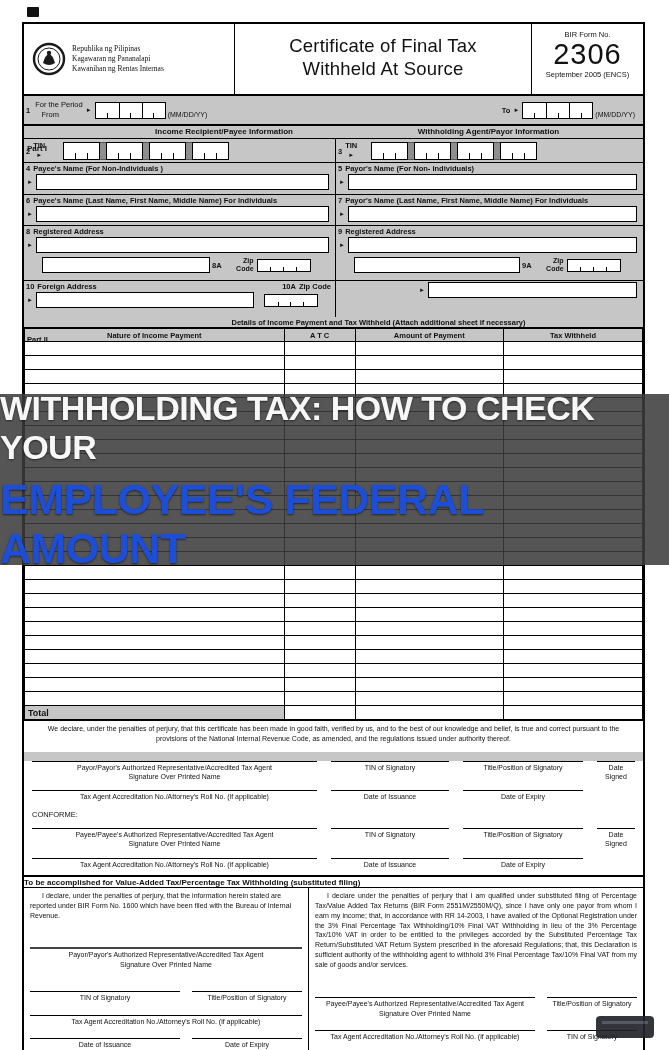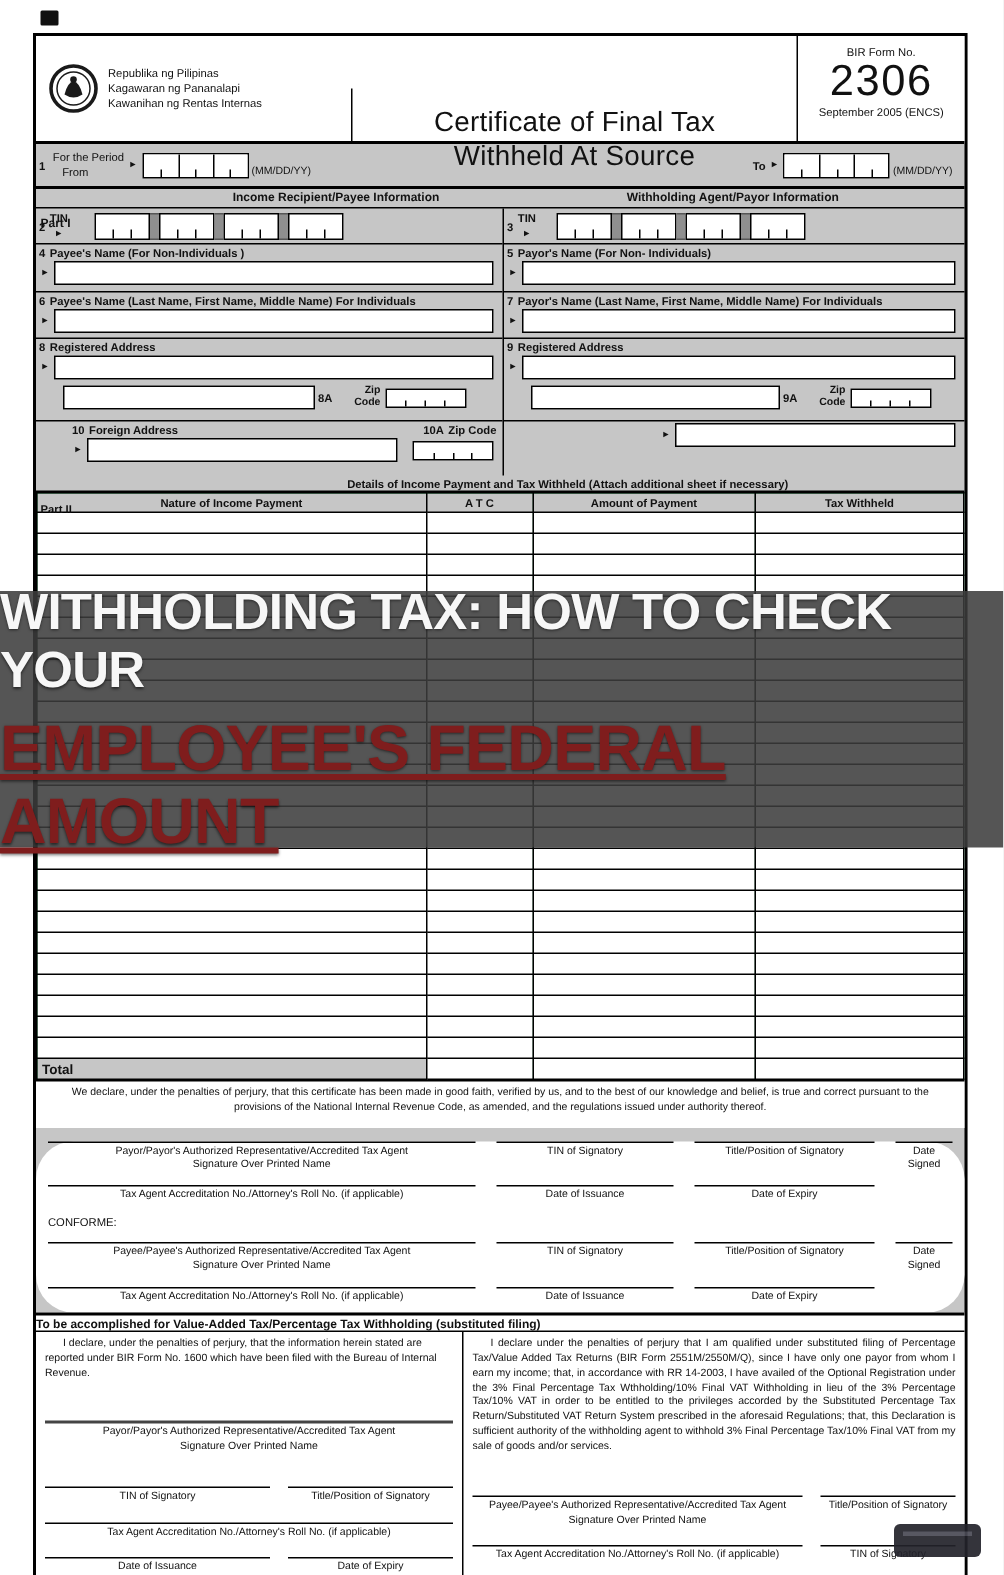--- a/index.html
+++ b/index.html
@@ -4,22 +4,22 @@
 <style>
   * { margin:0; padding:0; box-sizing:border-box; }
   html,body { background:#fff; }
   body { font-family:"Liberation Sans", sans-serif; color:#111; }
   .page { position:relative; width:669px; height:1050px; background:#fff; overflow:hidden; }
   .form { position:absolute; left:22px; top:22px; width:623px; border:2px solid #000; background:#c6c6c6; }
 
   
   .hdr { display:flex; height:72px; background:#fff; border-bottom:2px solid #000; }
   .hdr-left { width:210px; display:flex; align-items:center; padding:4px 2px 4px 8px; }
-  .agency { font-size:7.5px; line-height:1.35; margin-left:6px; }
-  .hdr-title { flex:1; border-left:1px solid #000; text-align:center; font-size:18.5px; line-height:1.25; padding-top:10px; letter-spacing:.2px;margin-top:35px; }
+  .agency { font-size:7.5px; line-height:1.35; margin-left:6px;font-family:Liberation Serif, serif; }
+  .hdr-title { flex:1; border-left:1px solid #000; text-align:center; font-size:18.5px; line-height:1.25; padding-top:10px; letter-spacing:.2px; }
   .hdr-formno { width:112px; border-left:1px solid #000; text-align:center; padding-top:6px; }
   .hdr-formno .sm { font-size:7.5px; }
   .hdr-formno .big { font-size:29px; letter-spacing:1px; line-height:1.0; margin:1px 0; }
   .seal { flex:0 0 auto; }
 
   
   .num { font-weight:bold; font-size:7.5px; padding:1px 3px 0 2px; }
   .ltxt { font-weight:bold; font-size:7.5px; padding-top:1px; }
   .arrow { font-size:6px; line-height:1; padding:0 3px 0 3px; }
   .ibox { background:#fff; border:1px solid #000; height:16px; flex:1; }
@@ -56,36 +56,36 @@
   
   .cols { display:flex; }
   .colL { width:312px; border-right:1px solid #000; }
   .colR { flex:1; }
   .blk { border-bottom:1px solid #000; }
   .tinrow { height:24px; display:flex; align-items:center; border-bottom:1px solid #000; }
   .tinlbl { font-weight:bold; font-size:7.5px; line-height:1.1; }
   .h-name { height:32px; }
   .h-ind  { height:31px; }
   .h-addr { height:55px; border-bottom:1px solid #000; }
-  .h-for  { height:36px; border-bottom:none;margin-left:22px; }
+  .h-for  { height:36px; border-bottom:none; }
   .ziprow { display:flex; align-items:center; padding:2px 6px 0 0; }
   .ziplbl { width:26px; font-weight:bold; font-size:7px; line-height:1.1; text-align:right; margin:0 3px; }
   .spacer { width:18px; }
   .forhead { display:flex; justify-content:space-between; }
 
   
   table.inc { width:100%; border-collapse:collapse; background:#15803d; }
   table.inc th { background:#c6c6c6; border:1px solid #000; font-size:7.5px; height:13px; }
   table.inc td { border:1px solid #000; height:14px; background:#fff; }
   tr.total td { background:#fff; }
   td.totlbl { background:#c6c6c6 !important; font-weight:bold; font-size:9px; padding-left:3px; }
 
   
   .decl { background:#fff; border-top:1px solid #000; font-size:7px; text-align:center; padding:3px 10px 8px 10px; line-height:1.4; }
-  .sigarea { background:#fff; padding:0 8px 6px 8px;border-radius:25px; }
+  .sigarea { background:#fff; padding:0 8px 6px 8px; }
   .sigrow { display:flex; gap:14px; margin-top:9px; }
   .sigcol { text-align:center; font-size:7px; line-height:1.35; }
   .sigcol .line { border-top:1px solid #000; margin-bottom:1px; }
   .w46 { width:285px; } .w17 { width:118px; } .w22 { width:120px; } .w13 { flex:1; }
   .conforme { font-size:7.5px; margin-top:8px; }
 
   
   .vathdr { background:#fff; border-top:2px solid #000; border-bottom:1px solid #000; text-align:left; font-size:8px; font-weight:bold; height:13px; padding-top:1px; }
   .vatcols { display:flex; background:#fff; }
   .vatL { width:285px; border-right:1px solid #000; padding:3px 6px 6px 6px; }
@@ -633,17 +633,17 @@
             </div>
         </div>
 
       </div>
     </div>
 
   </div>
 
   <div class="banner" style="background: rgba(60, 60, 60, 0.87);">
     <div class="bl1" style="color: rgb(247, 247, 247);">WITHHOLDING TAX: HOW TO CHECK YOUR</div>
-    <div class="bl2" style="color: #7f1d1d; text-decoration: underline;">EMPLOYEE'S FEDERAL AMOUNT</div>
+    <div class="bl2" style="color: #1d4ed8;">EMPLOYEE'S FEDERAL AMOUNT</div>
   </div>
 
   <div class="watermark"></div>
 </div>
 
 </body></html>

